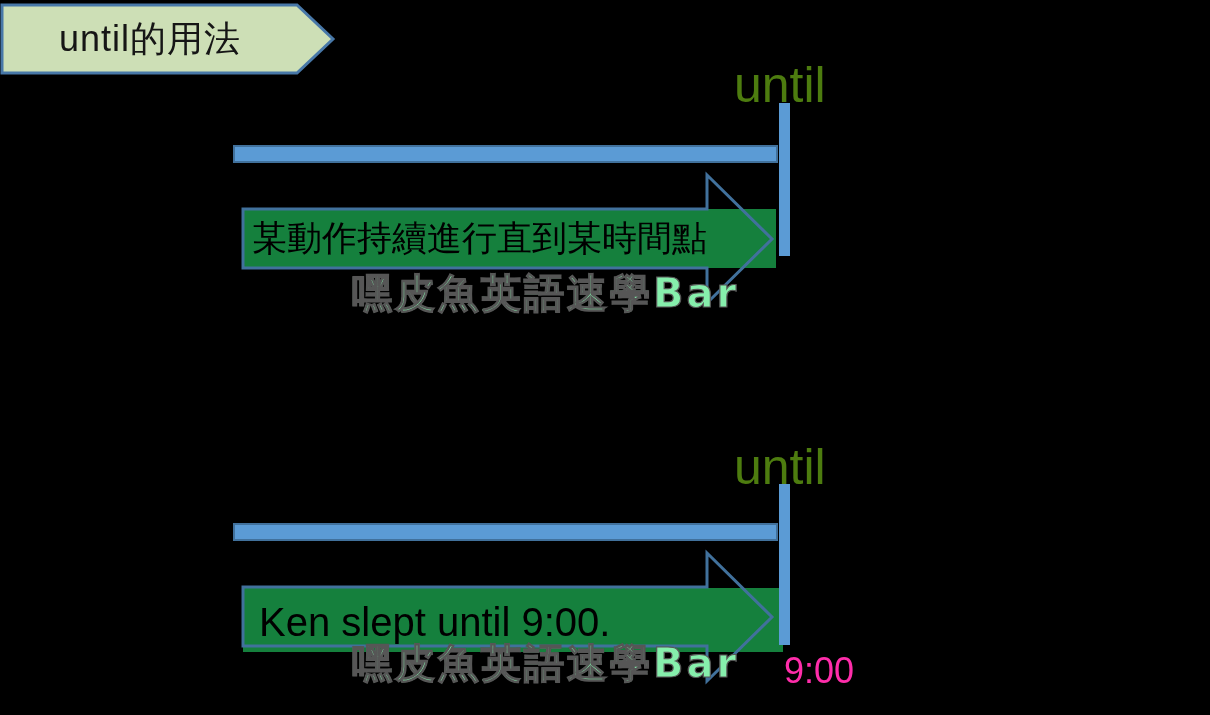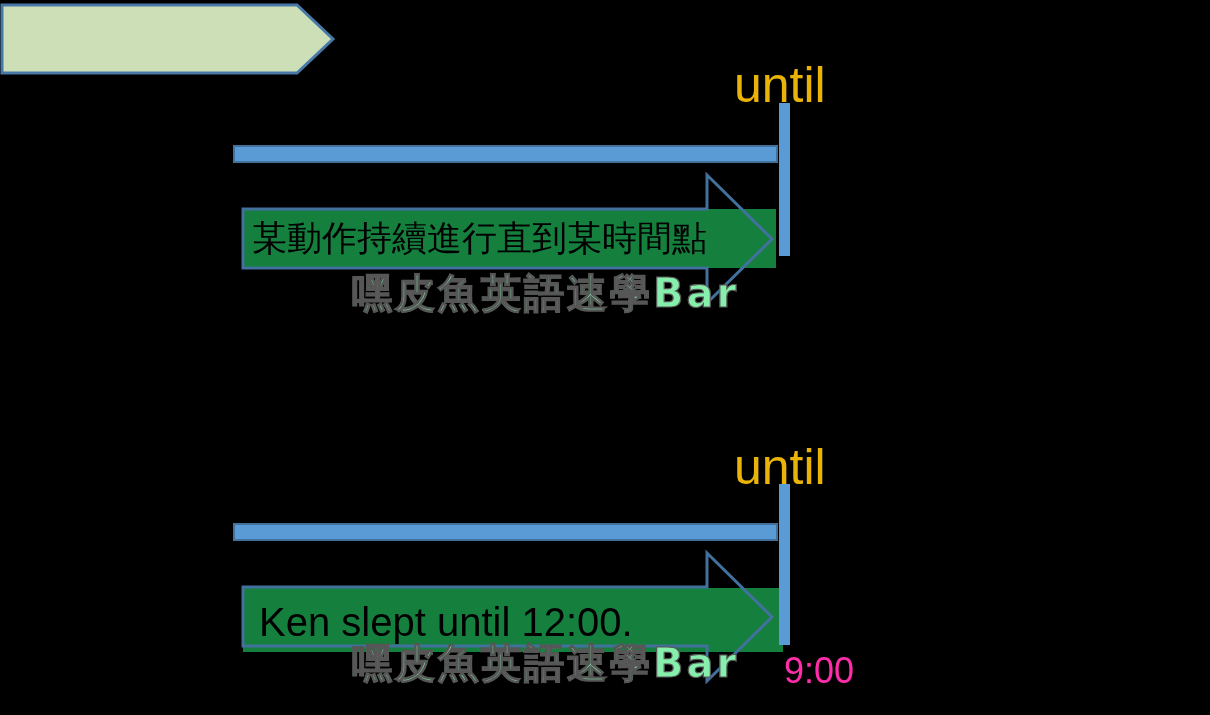--- a/index.html
+++ b/index.html
@@ -15,21 +15,21 @@
   .banner-svg { position: absolute; left: 0; top: 0; width: 340px; height: 82px; }
   .banner-label {
     position: absolute; left: 2px; top: 5px; width: 296px; height: 68px;
     display: flex; align-items: center; justify-content: center;
     font-size: 36px; color: #161616; letter-spacing: 1px; z-index: 5;
   }
 
   
   .until-label {
     position: absolute; left: 734px;
-    font-size: 50px; line-height: 1; color: #eab308; z-index: 5;
+    font-size: 50px; line-height: 1; color: #4d7c0f; z-index: 5;
   }
   .hbar {
     position: absolute; left: 233px; width: 541px; height: 14px;
     background: #5b9bd5; border: 2px solid #41719c; z-index: 2;
   }
   .vbar {
     position: absolute; left: 779px; width: 11px;
     background: #5b9bd5; z-index: 2;
   }
   .arrow-fill {
@@ -73,37 +73,38 @@
   .s2 .watermark   { top: 643px; }
 </style>
 </head>
 <body>
 
 <div class="stage">
 
   <svg class="banner-svg" viewBox="0 0 340 82">
     <polygon points="2,5 297,5 333,39 297,73 2,73" fill="#cddfb6" stroke="#4878a8" stroke-width="3"></polygon>
   </svg>
+  <div class="banner-label">until的用法</div>
 
   <div class="s1">
     <div class="until-label">until</div>
     <div class="hbar"></div>
     <div class="vbar"></div>
     <div class="arrow-fill cjk">
       <span>某動作持續進行直到某時間點</span>
     </div>
     <div class="watermark">嘿皮魚英語速學Bar</div>
   </div>
 
   <div class="s2">
     <div class="until-label">until</div>
     <div class="hbar"></div>
     <div class="vbar"></div>
     <div class="arrow-fill eng">
-      <span>Ken slept until 12:00.</span>
+      <span>Ken slept until 9:00.</span>
     </div>
     <div class="watermark">嘿皮魚英語速學Bar</div>
     <div class="time-label">9:00</div>
   </div>
 
   <svg class="outline-svg" viewBox="0 0 1210 715">
     <path d="M243,209 H707 V175 L772,239 L707,303 V268 H243 Z"></path>
     <path d="M243,587 H707 V553 L772,617 L707,681 V646 H243 Z"></path>
   </svg>
 

